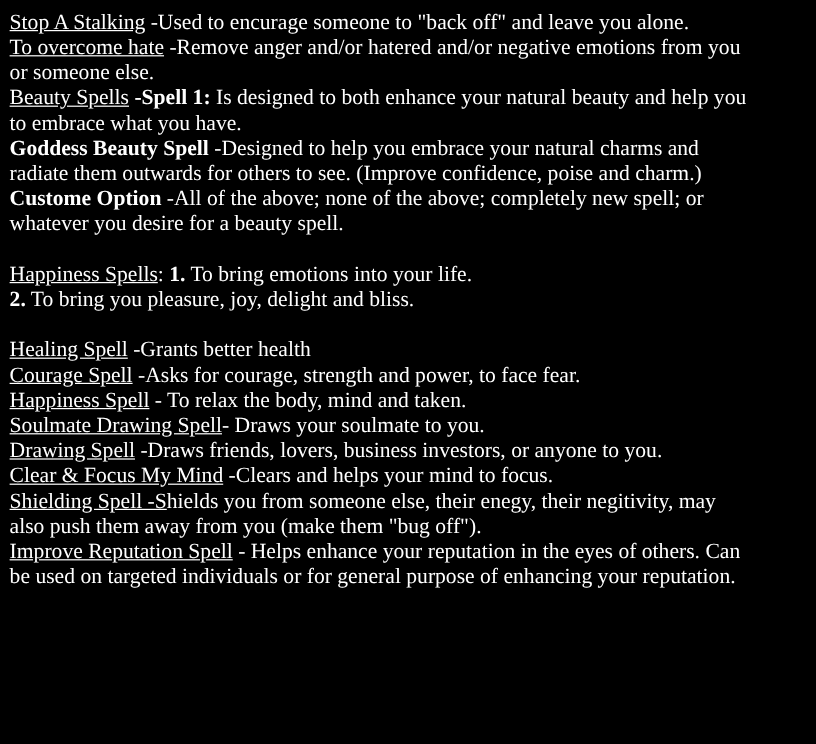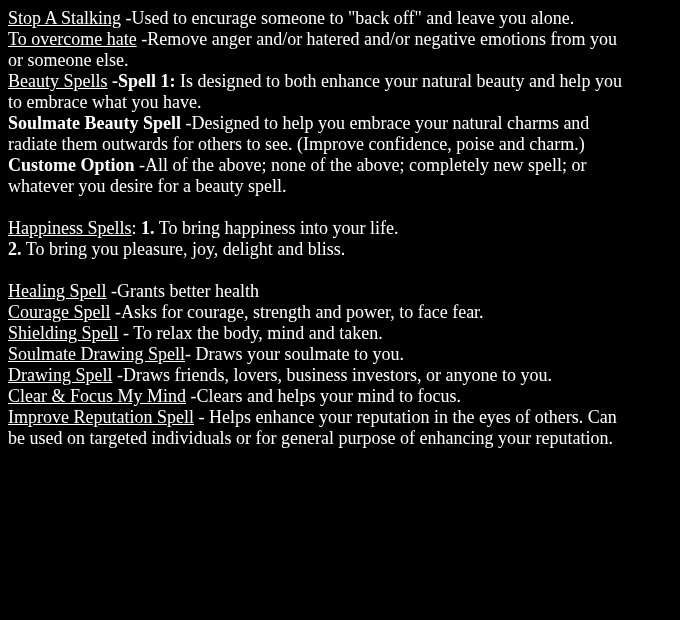--- a/index.html
+++ b/index.html
@@ -26,26 +26,27 @@
   .b { font-weight: bold; }
   .blank { min-height: 21px; }
 </style>
 </head>
 <body style="background: rgb(0, 0, 0);">
 
 <div class="doc" style="background: rgb(0, 0, 0); color: rgb(255, 255, 255);">
     <p><span class="u">Stop A Stalking</span><span> -Used to encurage someone to "back off" and leave you alone.</span></p>
     <p><span class="u">To overcome hate</span><span> -Remove anger and/or hatered and/or negative emotions from you or someone else.</span></p>
     <p><span class="u">Beauty Spells</span><span> </span><span class="b">-Spell 1:</span><span> Is designed to both enhance your natural beauty and help you to embrace what you have.</span></p>
-    <p><span class="b">Soulmate Beauty Spell</span><span> -Designed to help you embrace your natural charms and radiate them outwards for others to see. (Improve confidence, poise and charm.)</span></p>
+    <p><span class="b">Goddess Beauty Spell</span><span> -Designed to help you embrace your natural charms and radiate them outwards for others to see. (Improve confidence, poise and charm.)</span></p>
     <p><span class="b">Custome Option</span><span> -All of the above; none of the above; completely new spell; or whatever you desire for a beauty spell.</span></p>
     <p class="blank">&nbsp;</p>
-    <p><span class="u">Happiness Spells</span><span>: </span><span class="b">1.</span><span> To bring happiness into your life.</span></p>
+    <p><span class="u">Happiness Spells</span><span>: </span><span class="b">1.</span><span> To bring emotions into your life.</span></p>
     <p><span class="b">2.</span><span> To bring you pleasure, joy, delight and bliss.</span></p>
     <p class="blank">&nbsp;</p>
     <p><span class="u">Healing Spell</span><span> -Grants better health</span></p>
     <p><span class="u">Courage Spell</span><span> -Asks for courage, strength and power, to face fear.</span></p>
-    <p><span class="u">Shielding Spell</span><span> - To relax the body, mind and taken.</span></p>
+    <p><span class="u">Happiness Spell</span><span> - To relax the body, mind and taken.</span></p>
     <p><span class="u">Soulmate Drawing Spell</span><span>- Draws your soulmate to you.</span></p>
     <p><span class="u">Drawing Spell</span><span> -Draws friends, lovers, business investors, or anyone to you.</span></p>
     <p><span class="u">Clear &amp; Focus My Mind</span><span> -Clears and helps your mind to focus.</span></p>
+    <p><span class="u">Shielding Spell -S</span><span>hields you from someone else, their enegy, their negitivity, may also push them away from you (make them "bug off").</span></p>
     <p><span class="u">Improve Reputation Spell</span><span> - Helps enhance your reputation in the eyes of others. Can be used on targeted individuals or for general purpose of enhancing your reputation.</span></p>
   </div>
 
 </body></html>

